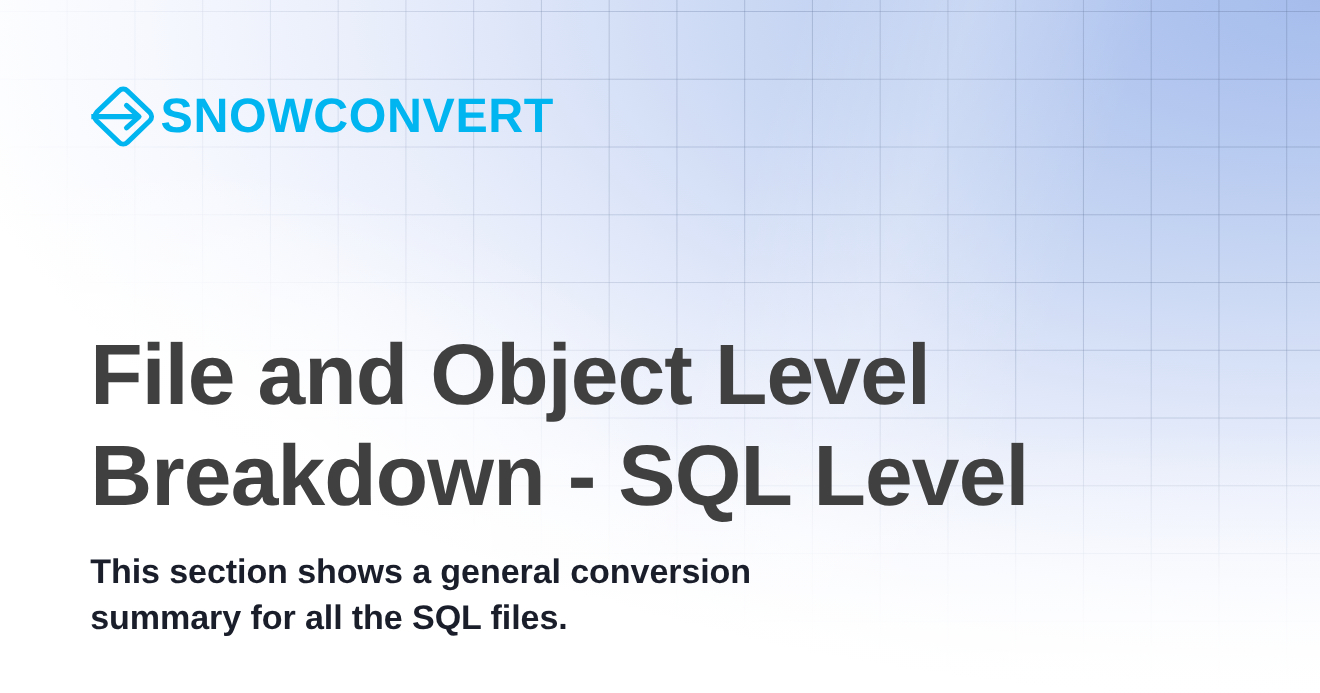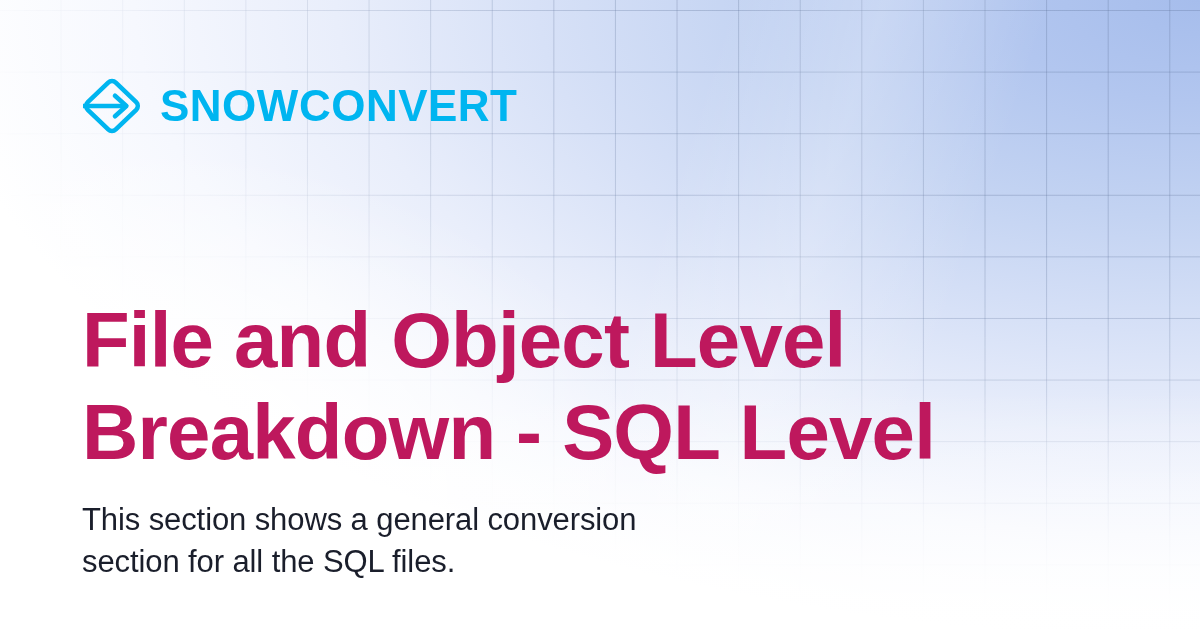--- a/index.html
+++ b/index.html
@@ -88,21 +88,20 @@
     position: absolute;
     inset: 0;
   }
 
   .logo {
     position: absolute;
     left: 82px;
     top: 74px;
     display: flex;
     align-items: center;
-    gap: 14px;
   }
 
   .logo-mark {
     width: 64px;
     height: 64px;
     display: block;
   }
 
   .logo-text {
     font-size: 44px;
@@ -111,21 +110,21 @@
     color: #00b5f0;
     line-height: 1;
     white-space: nowrap;
   }
 
   .headline {
     position: absolute;
     left: 82px;
     top: 243px;
     width: 1040px;
-    color: #be185d;
+    color: #404040;
     font-size: 78px;
     font-weight: bold;
     line-height: 1.17;
     letter-spacing: -0.8px;
   }
 
   .headline .line {
     display: block;
     white-space: nowrap;
   }
@@ -138,20 +137,21 @@
     color: #1a1e2b;
     font-size: 31px;
     font-weight: normal;
     line-height: 1.34;
     letter-spacing: -0.1px;
   }
 
   .subtitle .line {
     display: block;
     white-space: nowrap;
+    font-weight: bold;
   }
 </style>
 </head>
 <body>
 
 <div id="banner">
 
   <div class="bg-wash"></div>
   <div class="bg-grid"></div>
   <div class="bg-bloom"></div>
@@ -170,17 +170,17 @@
       <span class="logo-text">SNOWCONVERT</span>
     </div>
 
     <h1 class="headline">
       <span class="line">File and Object Level</span>
       <span class="line">Breakdown - SQL Level</span>
     </h1>
 
     <p class="subtitle">
       <span class="line">This section shows a general conversion</span>
-      <span class="line">section for all the SQL files.</span>
+      <span class="line">summary for all the SQL files.</span>
     </p>
 
   </div>
 </div>
 
 </body></html>

